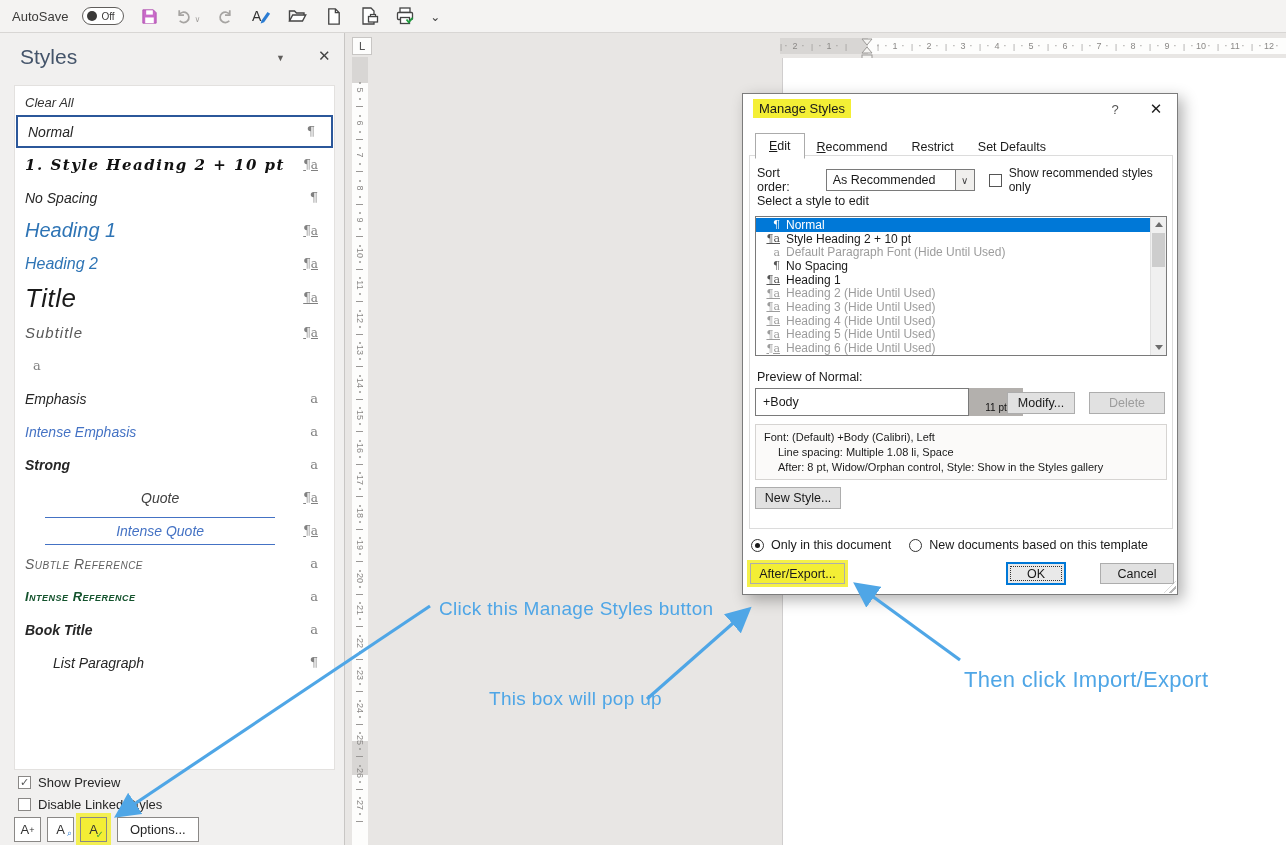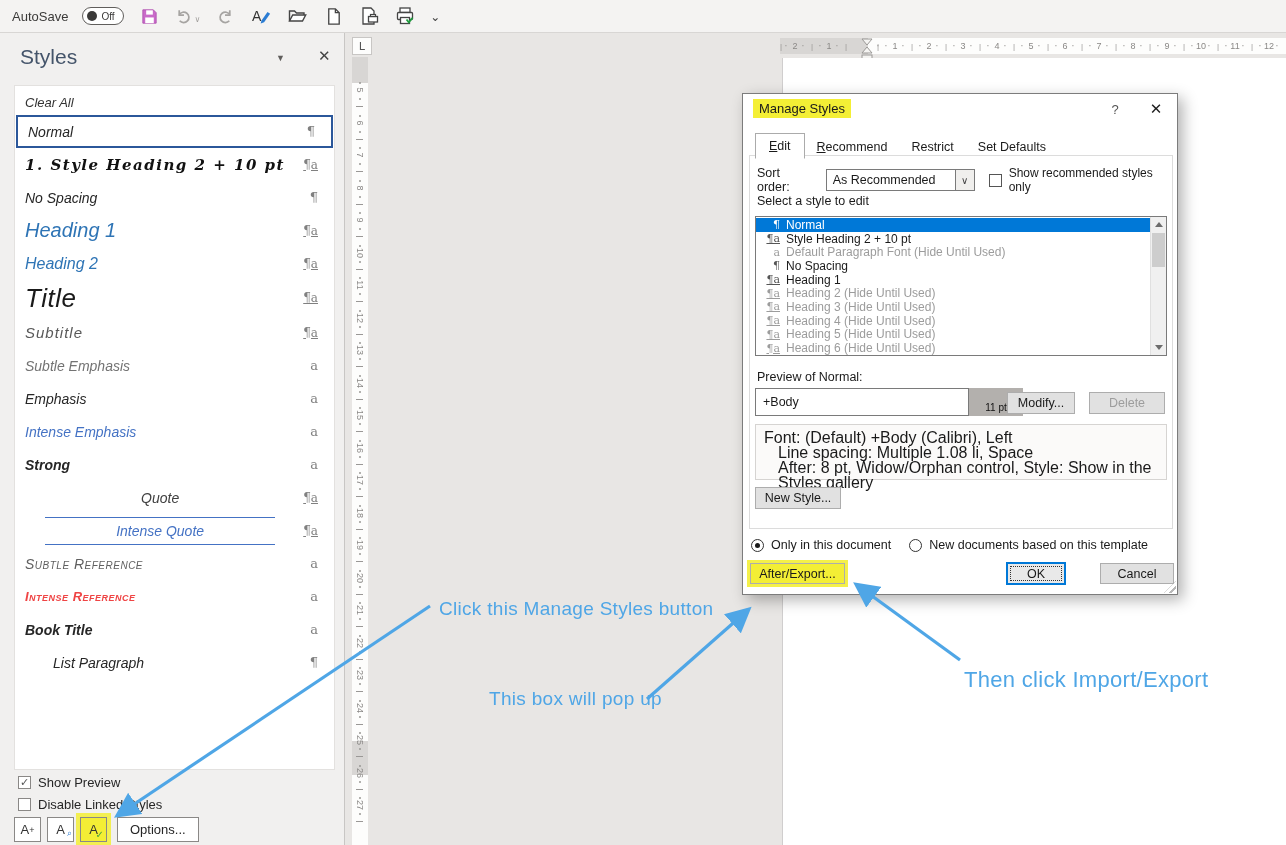--- a/index.html
+++ b/index.html
@@ -41,21 +41,21 @@
   .sp-row.title-style .sp-label { font-size:26px; color:#1a1a1a; letter-spacing:0.5px; }
   .sp-row.subtitle-style .sp-label { font-size:15px; color:#595959; letter-spacing:1px; }
   .sp-row.subtle-emphasis .sp-label { font-style:italic; color:#737373; }
   .sp-row.emphasis .sp-label { font-style:italic; }
   .sp-row.intense-emphasis .sp-label { font-style:italic; color:#4472c4; }
   .sp-row.strong-style .sp-label { font-weight:bold; }
   .sp-row.quote-style .sp-label { font-style:italic; color:#404040; text-align:center; }
   .sp-row.intense-quote .sp-label { font-style:italic; color:#4472c4; text-align:center; margin:0 20px;
         border-top:1px solid #4472c4; border-bottom:1px solid #4472c4; padding:5px 0; }
   .sp-row.subtle-reference .sp-label { font-variant:small-caps; color:#5f5f5f; font-size:14px; letter-spacing:0.5px; }
-  .sp-row.intense-reference .sp-label { font-variant:small-caps; font-weight:bold; color:#ef4444; font-size:13px; letter-spacing:0.5px; }
+  .sp-row.intense-reference .sp-label { font-variant:small-caps; font-weight:bold; color:#14532d; font-size:13px; letter-spacing:0.5px; }
   .sp-row.book-title .sp-label { font-weight:bold; font-style:italic; }
   .sp-row.list-paragraph .sp-label { padding-left:28px; }
 
   .pane-check { position:absolute; display:flex; align-items:center; gap:7px; font-size:13px; color:#262626; }
   .cb { width:13px; height:13px; border:1px solid #8a8886; background:#fff; font-size:11px; line-height:11px;
         color:#555; text-align:center; }
   .pane-btns { position:absolute; left:14px; top:784px; display:flex; gap:6px; align-items:center; }
   .sq-btn { width:27px; height:25px; border:1px solid #8a8886; background:#fff; font-size:13px; color:#333;
             display:flex; align-items:center; justify-content:center; position:relative; }
   .sq-btn sub, .sq-btn sup { font-size:9px; }
@@ -122,21 +122,21 @@
   .scr-thumb { position:absolute; left:1px; top:16px; width:13px; height:34px; background:#cdcdcd; }
   .dlg-preview-label { position:absolute; left:14px; top:276px; }
   .font-box { position:absolute; left:12px; top:294px; width:214px; height:28px; border:1px solid #7a7a7a;
               background:#fff; display:flex; align-items:center; padding-left:7px; font-size:12.5px; }
   .size-box { position:absolute; left:226px; top:294px; width:54px; height:28px; background:#b3b0ad;
               font-size:10px; color:#111; display:flex; align-items:flex-end; justify-content:center; padding-bottom:3px; }
   .win-btn { position:absolute; background:#e1e1e1; border:1px solid #adadad; font-size:12.5px; color:#1a1a1a;
              display:flex; align-items:center; justify-content:center; }
   .win-btn.disabled { color:#9d9d9d; }
   .desc-box { position:absolute; left:12px; top:330px; width:412px; height:56px; border:1px solid #d6d4d2;
-              background:#fbfaf9; font-size:16px; color:#1a1a1a; padding:5px 8px; line-height:15px; }
+              background:#fbfaf9; font-size:11px; color:#1a1a1a; padding:5px 8px; line-height:15px; }
   .desc-indent { padding-left:14px; }
   .dlg-radios { position:absolute; left:8px; top:444px; display:flex; align-items:center; font-size:12.5px; }
   .radio { width:13px; height:13px; border:1px solid #333; border-radius:50%; background:#fff; position:relative; }
   .radio.on::after { content:""; position:absolute; left:3px; top:3px; width:5px; height:5px; border-radius:50%; background:#1a1a1a; }
   .radio-label { margin-left:7px; }
   .ie-btn { background:#f3ee35; box-shadow:0 0 0 3px rgba(243,238,53,0.9); }
   .ok-btn { border:2px solid #0078d7; background:#e9e9e9; }
   .ok-btn .inner-dots { position:absolute; inset:2px; border:1px dotted #333; display:flex; align-items:center; justify-content:center; }
   .grip { position:absolute; right:1px; bottom:1px; width:12px; height:12px;
           background:repeating-linear-gradient(135deg, transparent 0 3px, #b8b8b8 3px 4.5px);
@@ -254,21 +254,20 @@
           <span class="sp-label">Title</span>
           <span class="sp-marker">¶a</span>
         </div>
 
         <div class="sp-row subtitle-style linked">
           <span class="sp-label">Subtitle</span>
           <span class="sp-marker">¶a</span>
         </div>
 
         <div class="sp-row subtle-emphasis">
-          <span class="sp-label">Subtle Emphasis</span>
           <span class="sp-marker">a</span>
         </div>
 
         <div class="sp-row emphasis">
           <span class="sp-label">Emphasis</span>
           <span class="sp-marker">a</span>
         </div>
 
         <div class="sp-row intense-emphasis">
           <span class="sp-label">Intense Emphasis</span>

